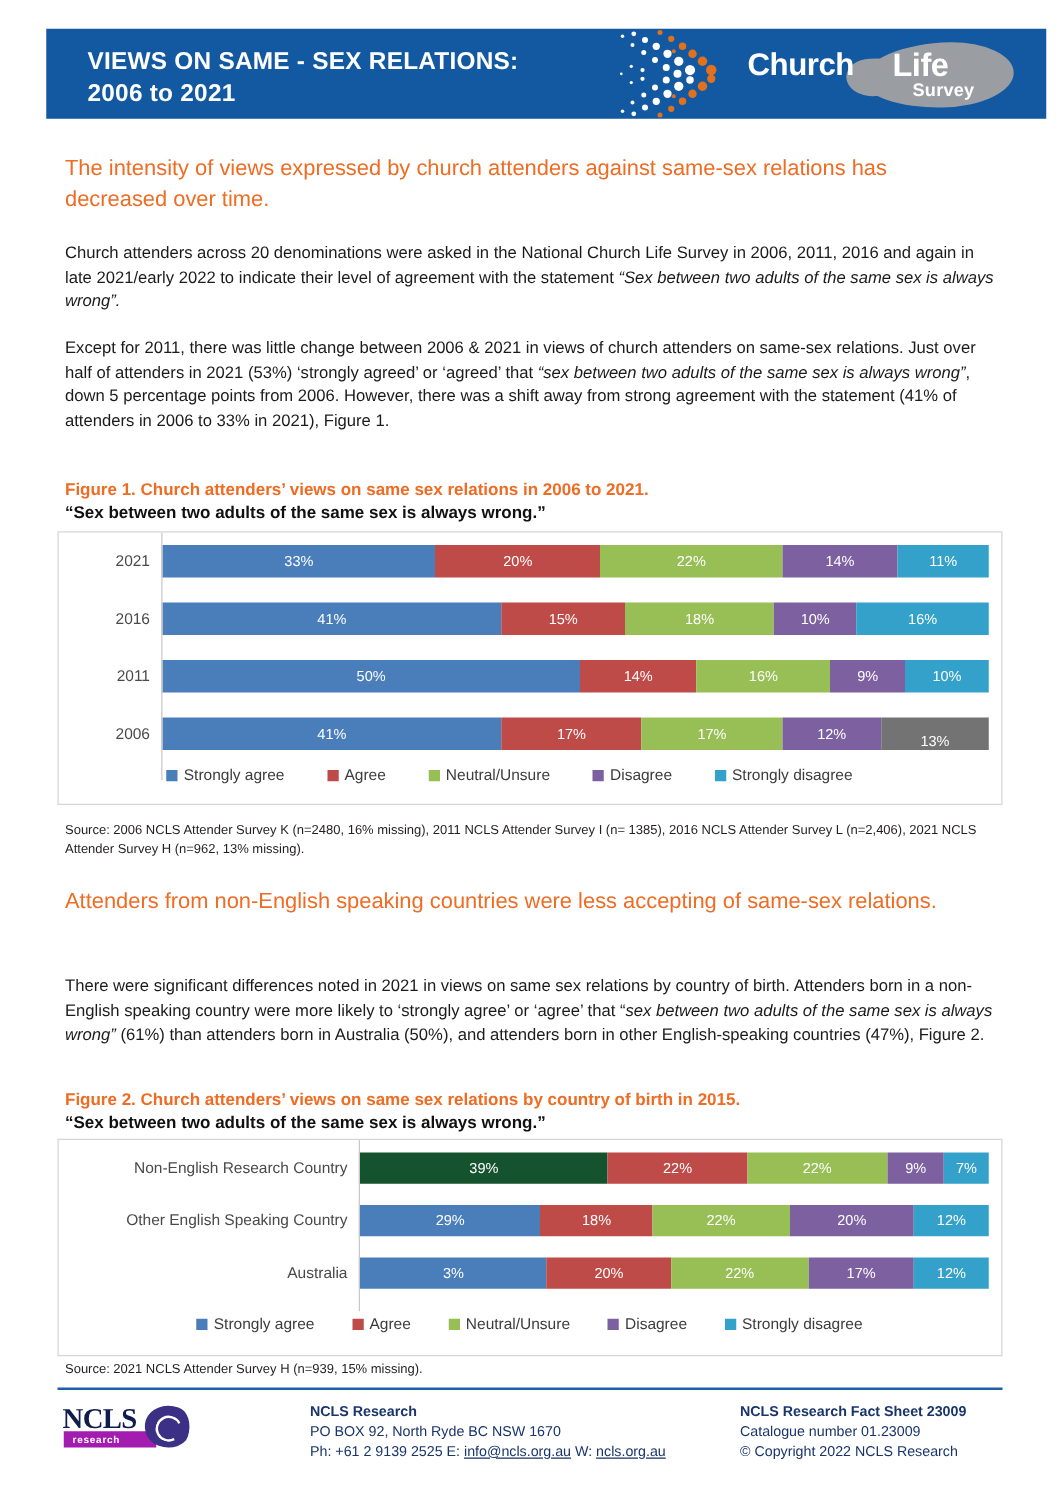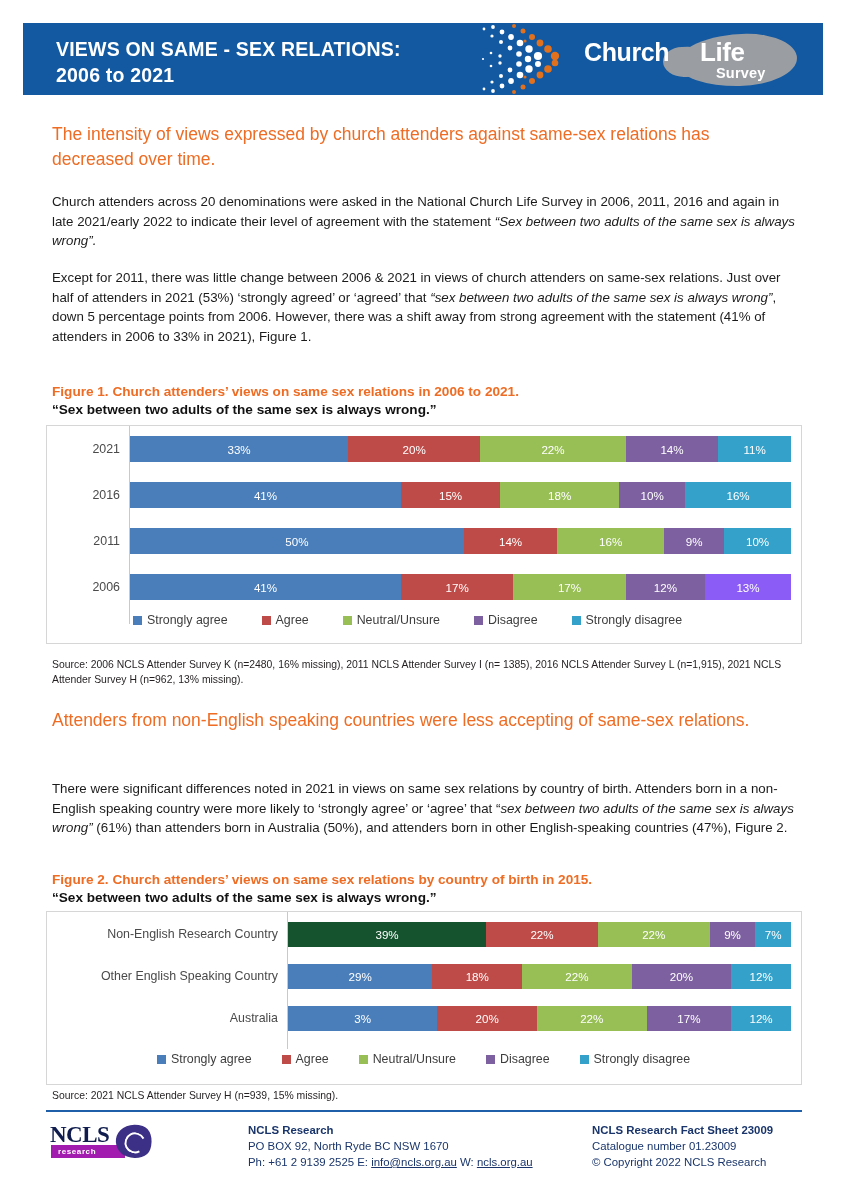--- a/index.html
+++ b/index.html
@@ -9,21 +9,21 @@
     background: #ffffff;
     font-family: "Liberation Sans", sans-serif;
     color: #231f20;
     position: relative;
     overflow: hidden;
   }
   .page { position:absolute; inset:0; }
 
   
   .header {
-    position:absolute; left:23px; top:23px; width:800px; height:72px;
+    position:absolute; left:37px; top:23px; width:800px; height:72px;
     background:#1259A2; overflow:hidden;
   }
   .header-title {
     position:absolute; left:33px; top:13px; width:470px;
     color:#ffffff; font-weight:bold; font-size:19.5px; line-height:26px;
     letter-spacing:0.2px;
   }
   .header-title .l2 { display:block; }
   .chevron-dots { position:absolute; left:455px; top:0px; width:135px; height:72px; }
   .cls-logo { position:absolute; right:24px; top:11px; width:215px; height:52px; }
@@ -292,21 +292,21 @@
             </div>
             <div class="seg" style="background: rgb(190, 75, 72); width: 17%;">
               <span>17%</span>
             </div>
             <div class="seg" style="background: rgb(152, 191, 86); width: 17%;">
               <span>17%</span>
             </div>
             <div class="seg" style="background: rgb(125, 96, 160); width: 12%;">
               <span>12%</span>
             </div>
-            <div class="seg" style="background: #8b5cf6; width: 13%;">
+            <div class="seg" style="background: #737373; width: 13%; align-items: flex-end;">
               <span>13%</span>
             </div>
           </div>
         </div>
       </div>
     <div class="axis-tail" id="chart1-axis" style="left: 82px; top: 0px; height: 198px;"></div>
     <div class="legend" id="chart1-legend" style="left: 86px; top: 187px; width: calc(100% - 96px);">
         <span class="item" style="margin-right: 34px;">
           <span class="swatch" style="background: rgb(74, 126, 187);"></span>
           <span>Strongly agree</span>
@@ -323,21 +323,21 @@
           <span class="swatch" style="background: rgb(125, 96, 160);"></span>
           <span>Disagree</span>
         </span>
         <span class="item" style="margin-right: 0px;">
           <span class="swatch" style="background: rgb(51, 161, 201);"></span>
           <span>Strongly disagree</span>
         </span>
       </div>
   </div>
 
-  <div class="source" style="top:658px;">Source: 2006 NCLS Attender Survey K (n=2480, 16% missing), 2011 NCLS Attender Survey I (n= 1385), 2016 NCLS Attender Survey L (n=1,915), 2021 NCLS Attender Survey H (n=962, 13% missing).</div>
+  <div class="source" style="top:658px;">Source: 2006 NCLS Attender Survey K (n=2480, 16% missing), 2011 NCLS Attender Survey I (n= 1385), 2016 NCLS Attender Survey L (n=2,406), 2021 NCLS Attender Survey H (n=962, 13% missing).</div>
 
   <div class="lead" style="top:708px;">Attenders from non-English speaking countries were less accepting of same-sex relations.</div>
 
   <div class="para" style="top:779px;">
     <span>There were significant differences noted in 2021 in views on same sex relations by country of birth. Attenders born in a non-English speaking country were more likely to ‘strongly agree’ or ‘agree’ that “</span><i>sex between two adults of the same sex is always wrong”</i><span> (61%) than attenders born in Australia (50%), and attenders born in other English-speaking countries (47%), Figure 2.</span>
   </div>
 
   <div class="fig-title" style="top:871px;">Figure 2. Church attenders’ views on same sex relations by country of birth in 2015.</div>
   <div class="fig-sub" style="top:889px;">“Sex between two adults of the same sex is always wrong.”</div>
 

